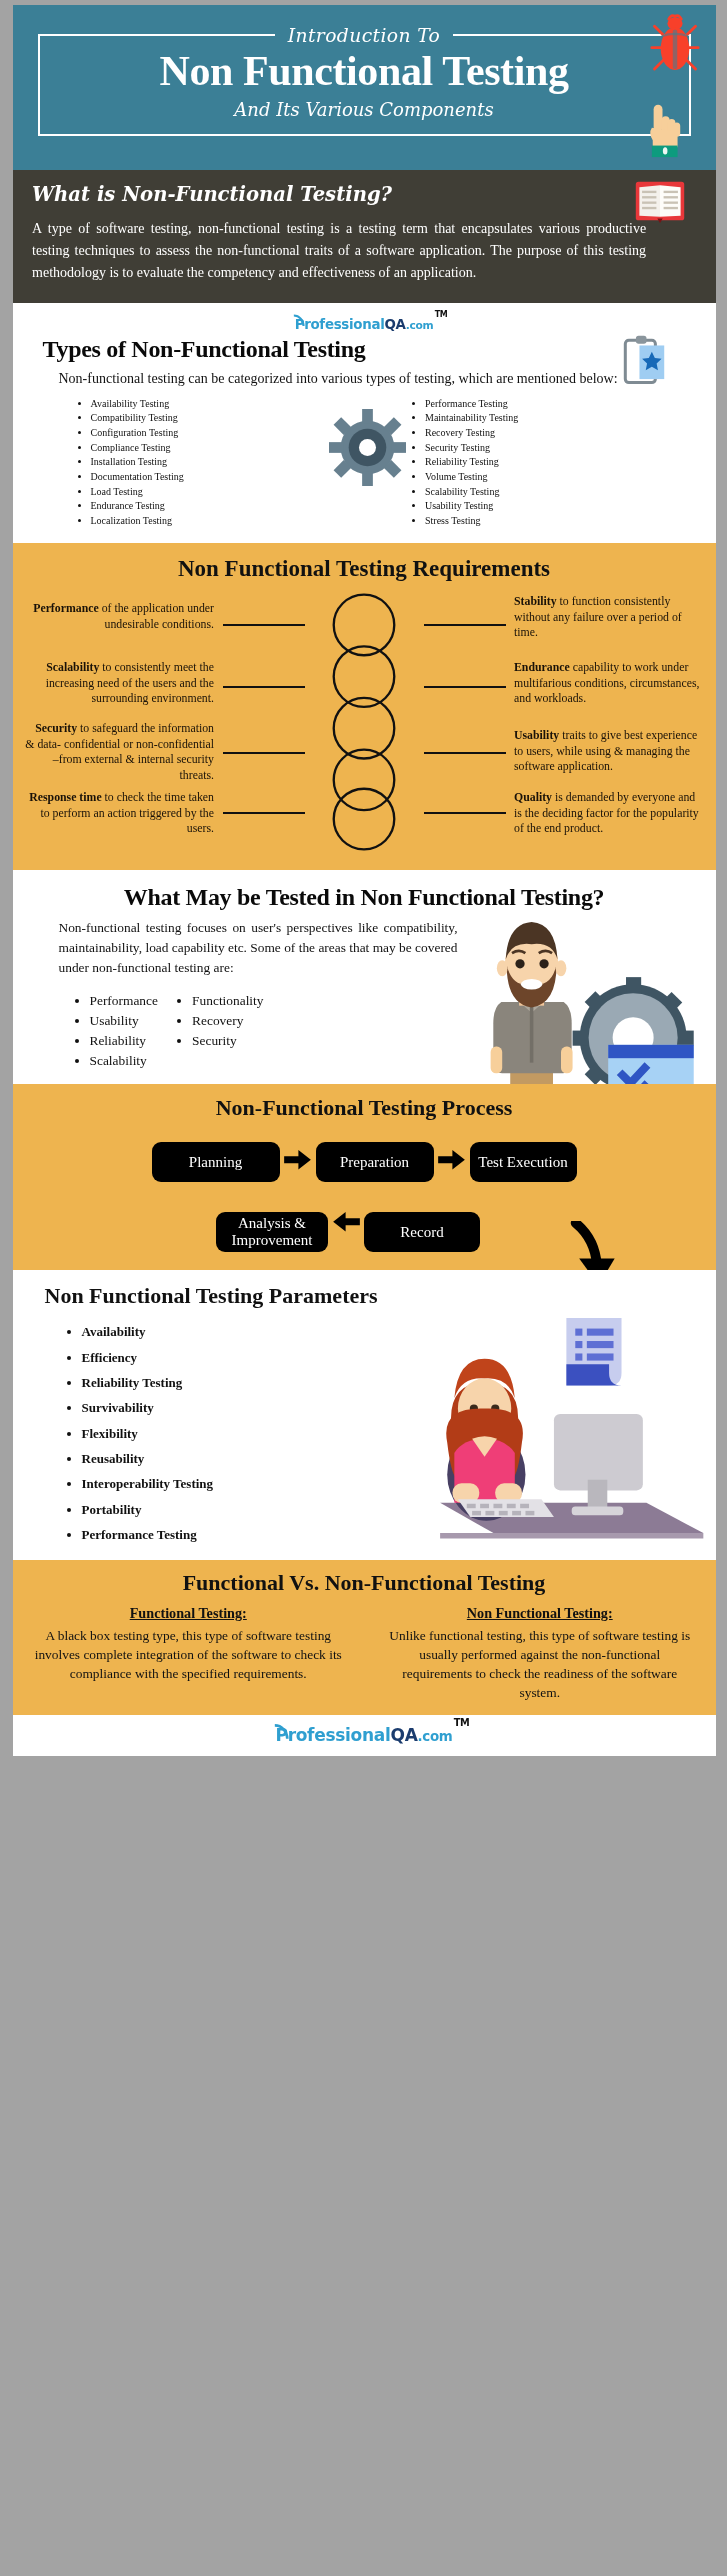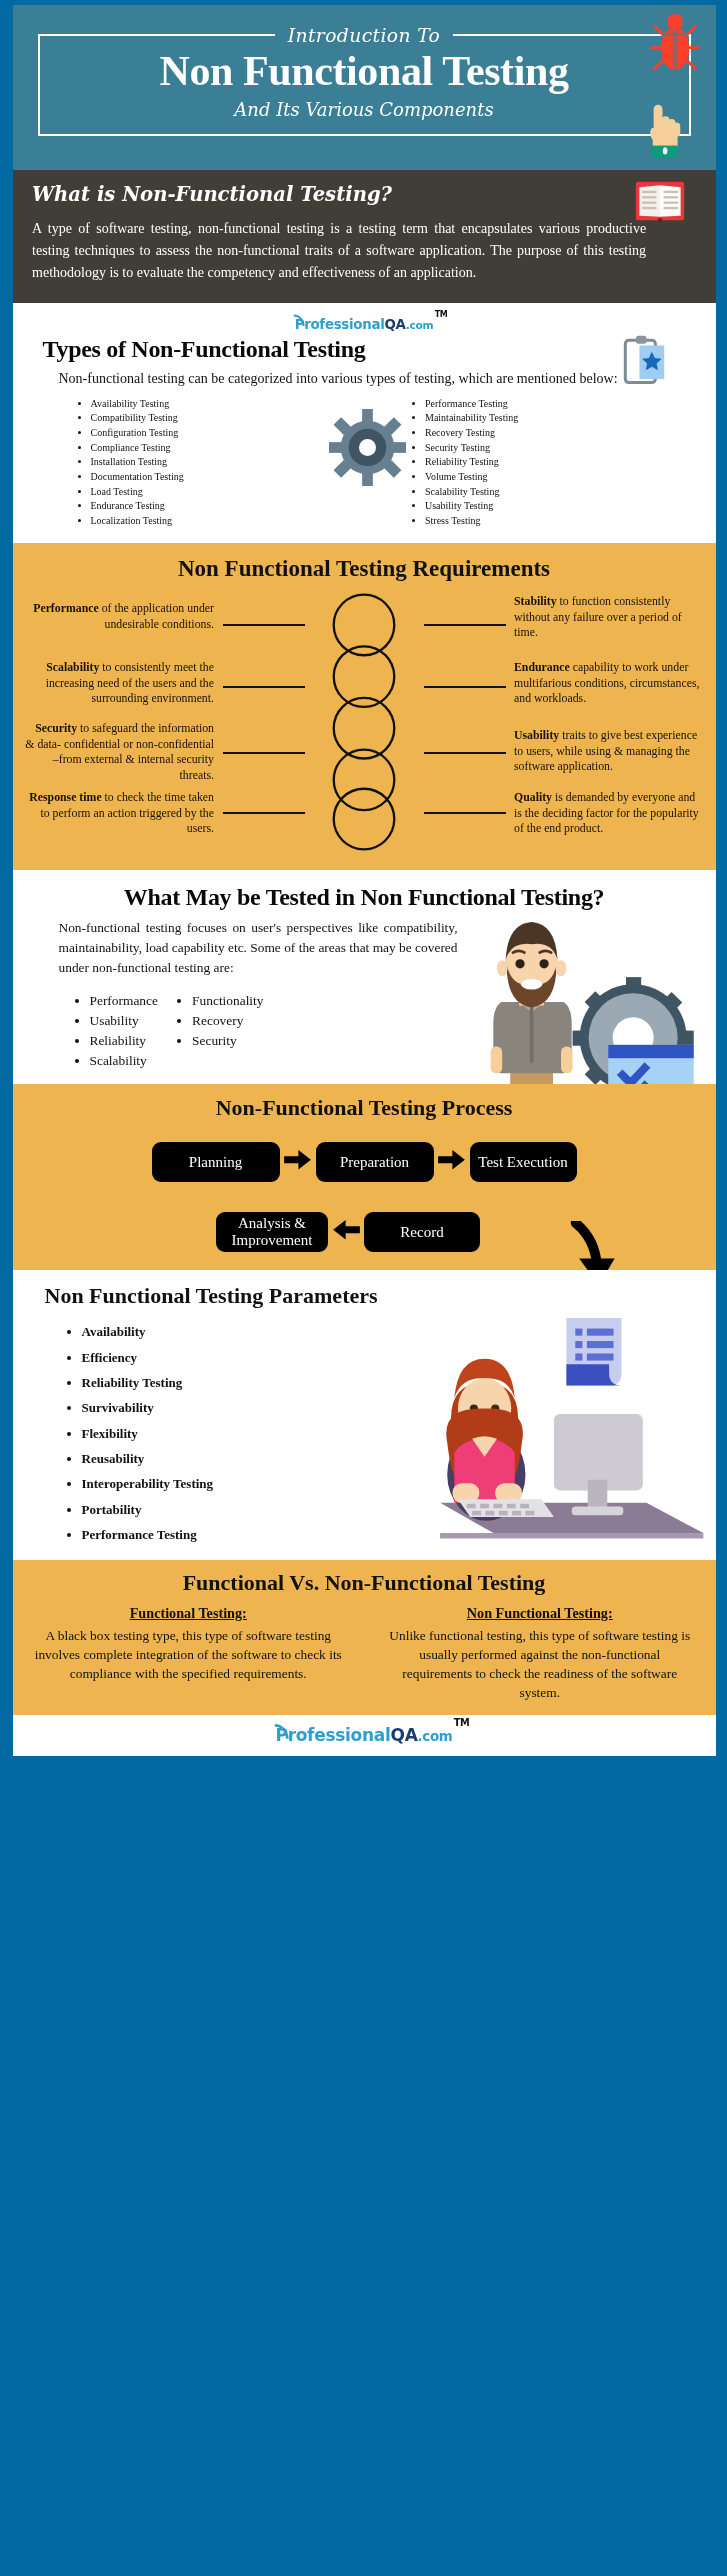--- a/index.html
+++ b/index.html
@@ -3,21 +3,21 @@
 <meta charset="utf-8">
 <style>
   * { box-sizing: border-box; margin: 0; padding: 0; }
   html, body {
     background: #000;
     font-family: "Liberation Serif", serif;
   }
   .page {
     width: 727px;
     height: 2576px;
-    background: #0369a1;
+    background: #a3a3a3;
     position: relative;
     overflow: hidden;
     padding: 5.3px 12.5px 5.3px 12.5px;
   }
   .inner { width: 703px; background:#fff; }
 
   
   .hero {
     background: #3b7f96;
     height: 165px;
@@ -183,21 +183,21 @@
     font-family:"Liberation Serif", serif; font-size:15px;
     display:flex; align-items:center; justify-content:center; text-align:center;
     line-height:1.12;
   }
   .n1 { width:128px; height:40px; }
   .n2 { width:118px; height:40px; }
   .n3 { width:107px; height:40px; }
   .n4 { width:112px; height:40px; }
   .n5 { width:116px; height:40px; }
   .arrow-r { width:36px; text-align:center; font-size:23px; color:#000; line-height:1;}
-  .flow-row2 { display:flex; align-items:center; justify-content:center; margin-top: 30px; padding-right: 32px;}
+  .flow-row2 { display:flex; justify-content:center; margin-top: 30px; padding-right: 32px;}
   .curve-arrow { position:absolute; right: 96px; top: 137px; }
 
   
   .params { background:#fff; padding: 12.5px 0 12.5px 0; position:relative; }
   .params h3 {
     font-family:"Liberation Serif", serif; font-weight:bold; font-size:22px;
     color:#111; padding-left: 32px;
   }
   .params ul { list-style: disc; padding-left: 69px; padding-top: 10.7px;
                font-size:13px; line-height: 1.95; color:#111; font-weight:600;}

